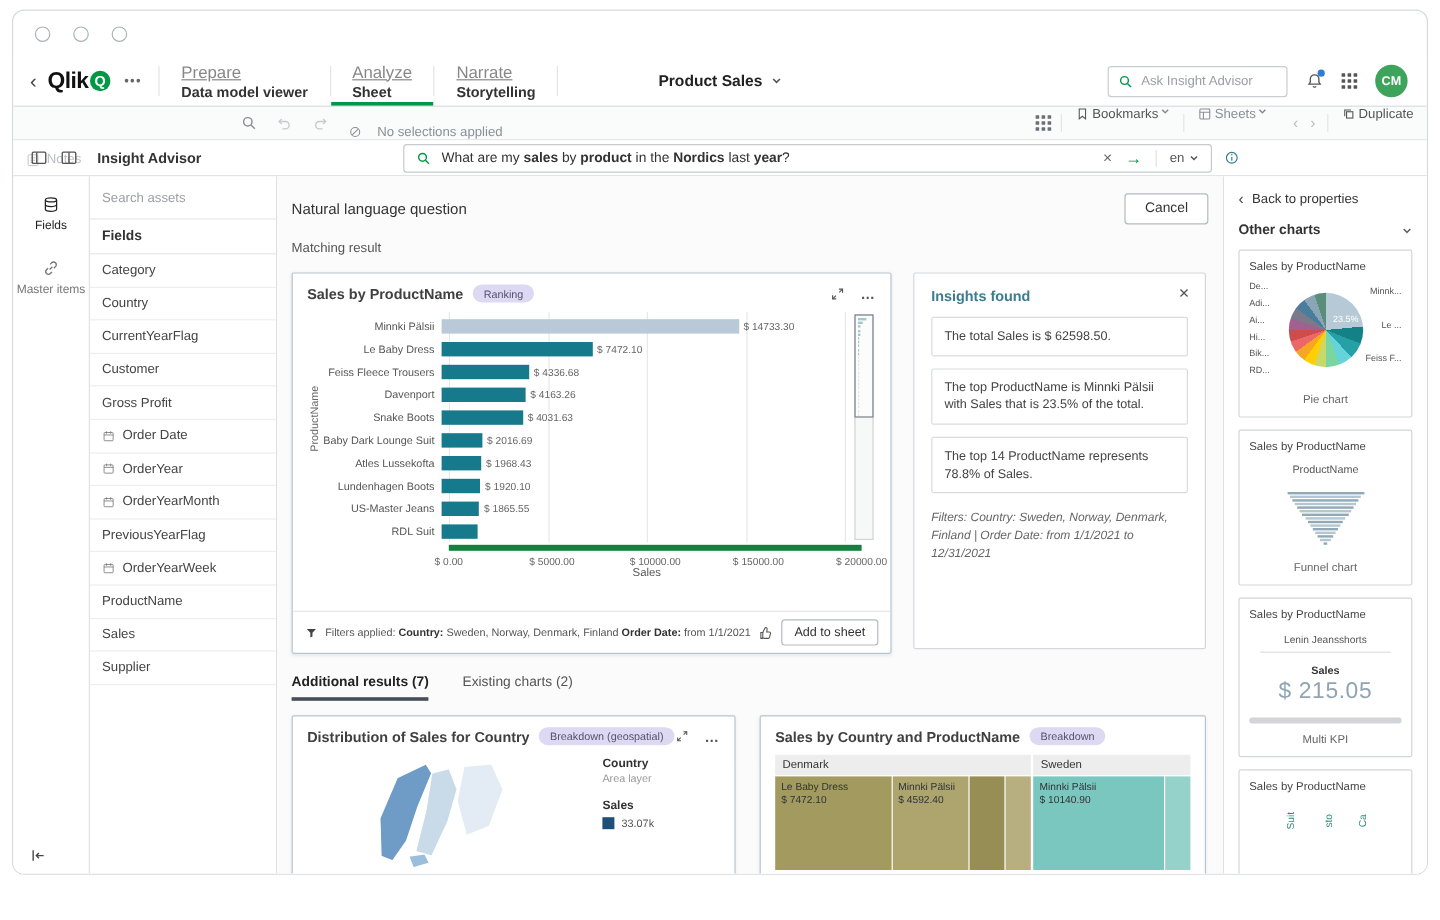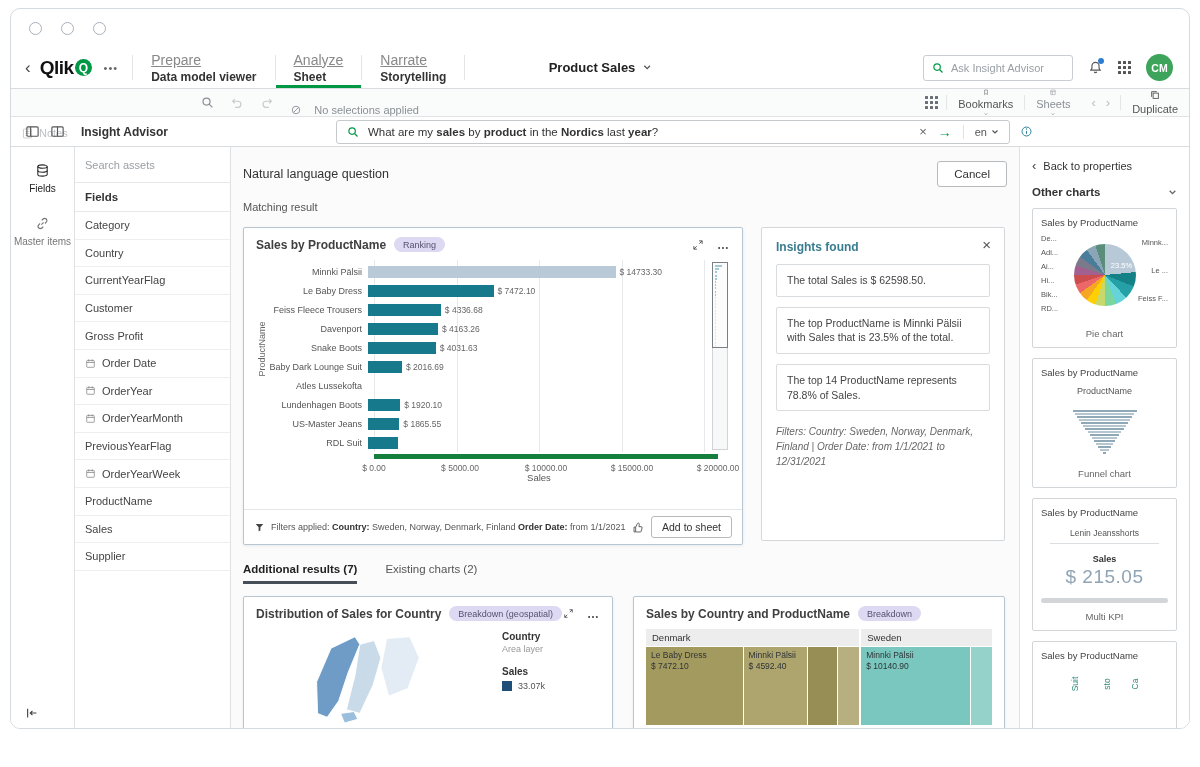--- a/index.html
+++ b/index.html
@@ -38,21 +38,21 @@
   
   .toolbar { height:28px; background:#fafbfb; border-bottom:1px solid #e1e4e6; display:flex; align-items:stretch; font-size:11px; color:#555; }
   .tb-item { display:flex; align-items:center; gap:5px; padding:0 10px;margin-top:44px; }
   .tb-notes { color:#bdc1c5; border-right:1px solid #eceeef; }
   .tb-ia { background:#4a5059; color:#fff; padding:0 13px; }
   .tb-icon { display:flex; align-items:center; padding:0 8px; color:#8a9096; }
   .tb-icon.dim { color:#c6cacd; }
   .tb-status { display:flex; align-items:flex-end; gap:12px; padding:0 8px; color:#8a9096; }
   .tb-right { margin-left:auto; display:flex; align-items:stretch; }
   .tb-div { width:1px; background:#e3e5e7; margin:6px 0; }
-  .tb-btn { display:flex; align-items:center; gap:2px; padding:0 11px; color:#555;flex-direction:column; }
+  .tb-btn { display:flex; align-items:flex-start; gap:2px; padding:0 11px; color:#555; }
   .tb-btn .chev { color:#888; }
   .tb-arrows { display:flex; align-items:center; gap:10px; padding:0 10px; color:#b9bdc1; font-size:13px; }
 
   
   .searchrow { height:30px; border-bottom:1px solid #dadde0; display:flex; align-items:center; padding:0 14px; background:#fff; }
   .panel-icons { display:flex; gap:10px; color:#555; }
   .sr-title { font-size:12px; font-weight:bold; color:#333; margin-left:16px; white-space:nowrap; }
   .query-pill { height:24px; border:1px solid #c6cacd; border-radius:3px; display:flex; align-items:center; padding:0 10px; gap:9px; flex:1; margin-left:168px; margin-right:8px; background:#fff; min-width:0; }
   .query-text { font-size:11.5px; color:#333; flex:1; white-space:nowrap; overflow:hidden; }
   .pill-right { display:flex; align-items:center; gap:11px; color:#777; }
@@ -530,20 +530,24 @@
                 </div>
                 <div class="bar-row">
                   <span class="bar-cat">Baby Dark Lounge Suit</span>
                   <span class="bar-track">
                     <i class="bar" style="width:10.083450000000001%;background:#17798c"></i>
                     <span class="bar-val" style="left:calc(10.083450000000001% + 4px)">$ 2016.69</span>
                   </span>
                 </div>
                 <div class="bar-row">
                   <span class="bar-cat">Atles Lussekofta</span>
+                  <span class="bar-track">
+                    <i class="bar" style="width:9.84215%;background:#17798c"></i>
+                    <span class="bar-val" style="left:calc(9.84215% + 4px)">$ 1968.43</span>
+                  </span>
                 </div>
                 <div class="bar-row">
                   <span class="bar-cat">Lundenhagen Boots</span>
                   <span class="bar-track">
                     <i class="bar" style="width:9.600499999999998%;background:#17798c"></i>
                     <span class="bar-val" style="left:calc(9.600499999999998% + 4px)">$ 1920.10</span>
                   </span>
                 </div>
                 <div class="bar-row">
                   <span class="bar-cat">US-Master Jeans</span>

